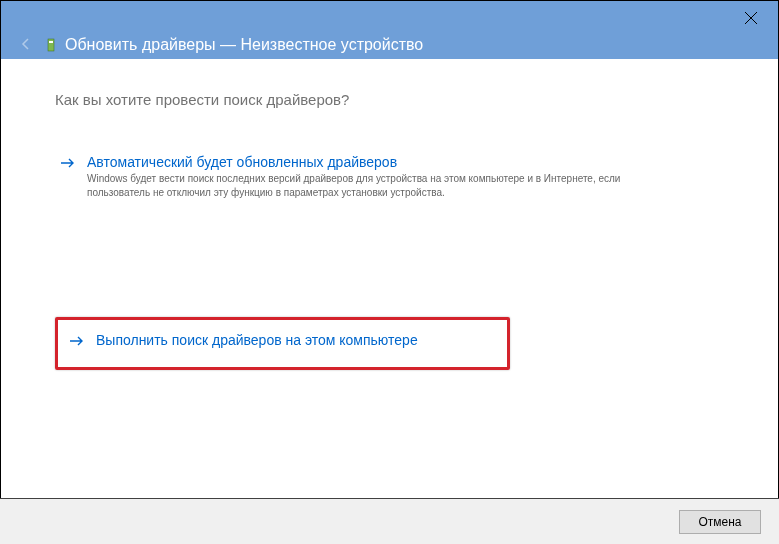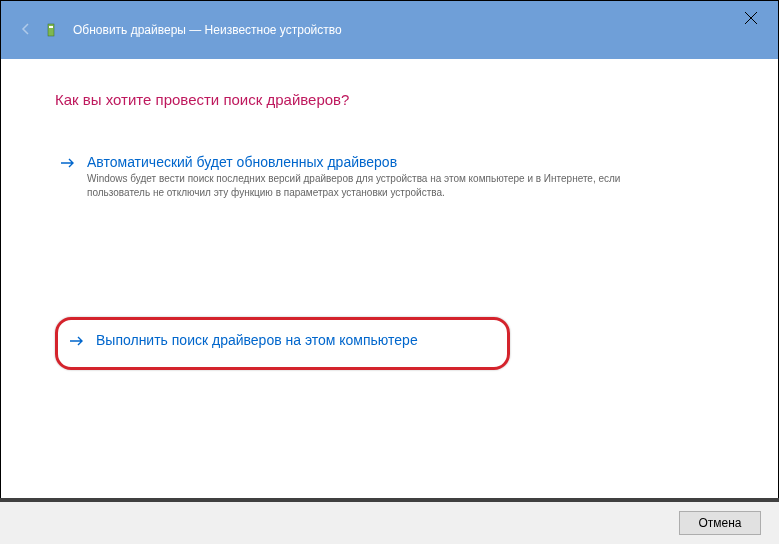--- a/index.html
+++ b/index.html
@@ -21,50 +21,49 @@
     top: 10px;
     right: 20px;
     width: 14px;
     height: 14px;
     color: #000;
     font-size: 14px;
     cursor: pointer;
   }
   .header-strip {
     position: absolute;
-    bottom: 15px;
+    bottom: 0;
     left: 0;
     right: 0;
     height: 28px;
     display: flex;
     align-items: center;
     padding-left: 44px;
     color: #fff;
-    font-size: 12px;
-    gap: 8px;
+    font-size: 16px;
   }
   .back-arrow {
     position: absolute;
     left: 18px;
     color: rgba(255,255,255,0.5);
     font-size: 14px;
   }
   .device-icon {
     width: 12px;
     height: 14px;
     margin-right: 8px;
     display: inline-block;
   }
   .content {
     padding: 32px 54px 0 54px;
     height: 430px;
     position: relative;
   }
   .heading {
-    color: #be185d;
+    color: #737373;
     font-size: 15px;
     font-weight: normal;
     margin-bottom: 38px;
   }
   .option {
     display: flex;
     align-items: flex-start;
     padding: 8px 4px;
     cursor: pointer;
     margin-bottom: 8px;
@@ -83,34 +82,34 @@
   }
   .option-desc {
     color: #666;
     font-size: 10px;
     line-height: 1.35;
     margin-top: 2px;
     max-width: 560px;
   }
   .option.highlighted {
     border: 3px solid #d4232c;
-    border-radius: 16px;
+    border-radius: 2px;
     padding: 12px 10px;
     margin-top: 110px;
     width: 455px;
     box-shadow: 0 0 2px rgba(0,0,0,0.3);
   }
   .footer {
     position: absolute;
     bottom: 0;
     left: 0;
     right: 0;
     height: 46px;
     background: #f0f0f0;
-    border-top: 4px solid #404040;
+    border-top: 1px solid #404040;
     display: flex;
     align-items: center;
     justify-content: flex-end;
     padding-right: 18px;
   }
   .btn {
     min-width: 82px;
     height: 24px;
     background: #e1e1e1;
     border: 1px solid #adadad;

